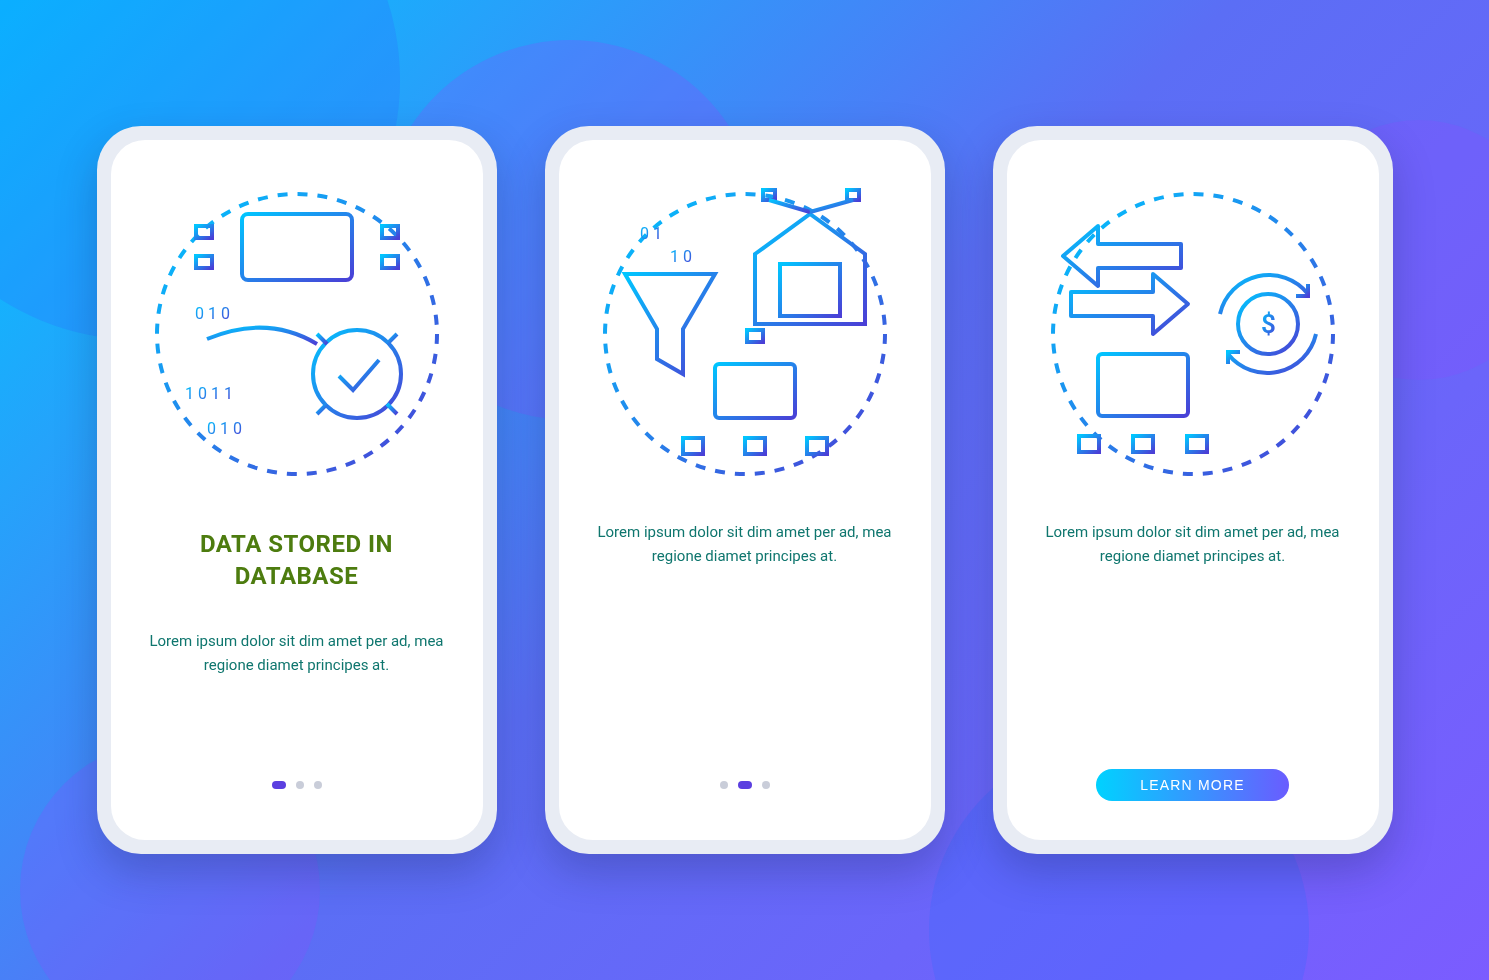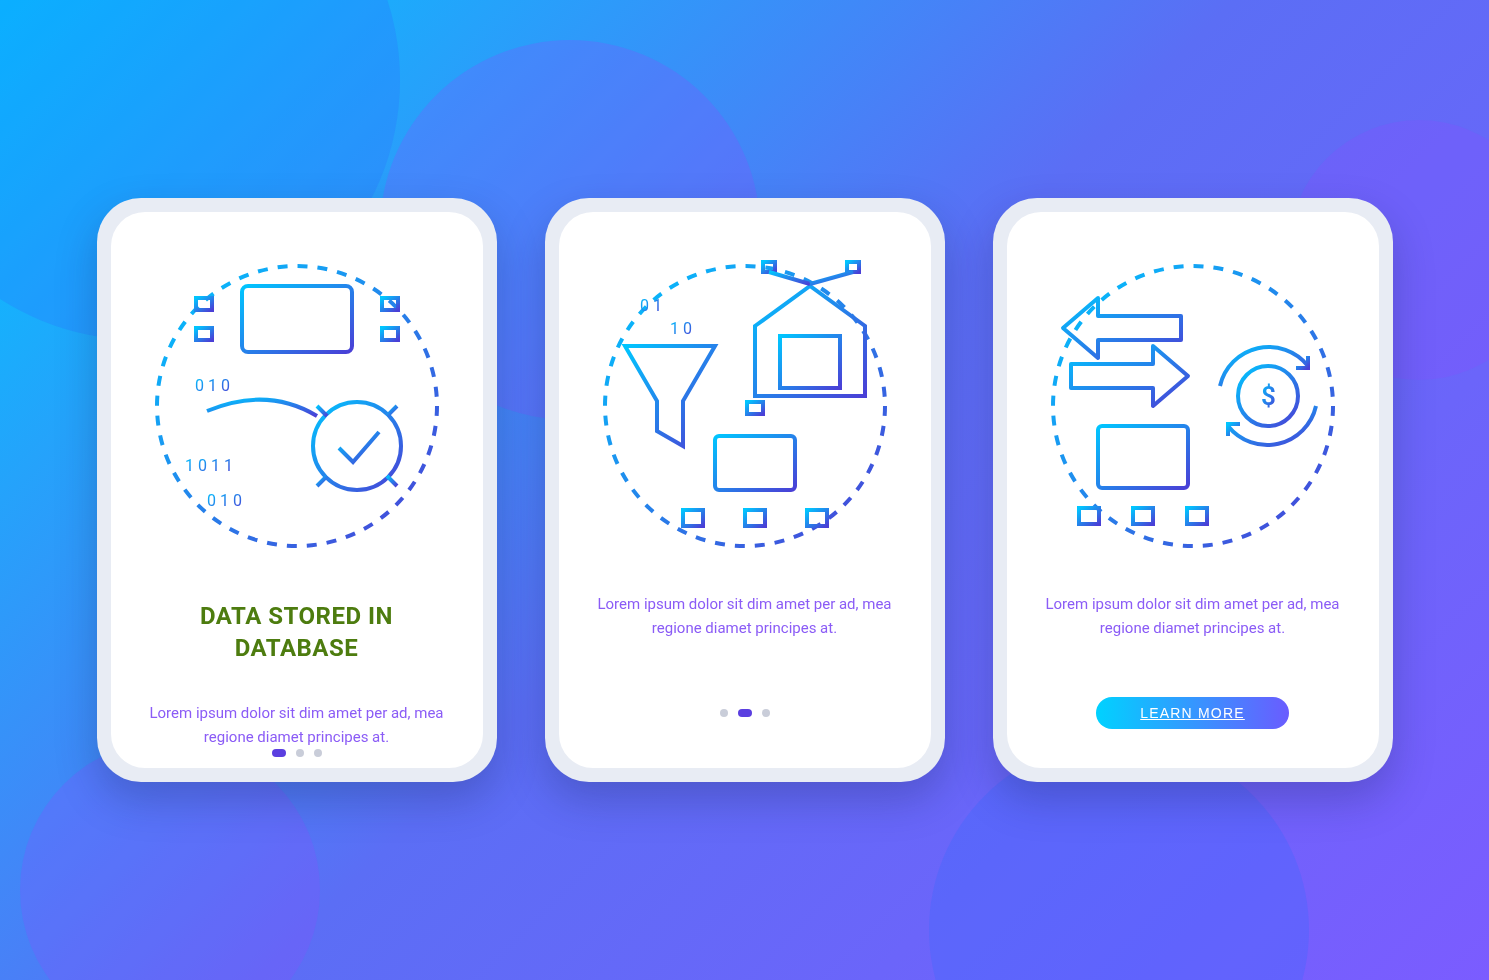--- a/index.html
+++ b/index.html
@@ -27,21 +27,21 @@
   .blob5 { width: 260px; height: 260px; background: #8a4dff; top: 120px; right: -60px; }
 
   .phones {
     display: flex;
     gap: 48px;
     position: relative;
     z-index: 2;
   }
   .phone {
     width: 400px;
-    height: 584px;
+    height: 728px;
     background: #e8ecf4;
     border-radius: 44px;
     padding: 14px;
     box-shadow: 0 18px 40px rgba(20,30,80,0.25);
     display: flex;
   }
   .screen {
     flex: 1;
     background: #ffffff;
     border-radius: 34px;
@@ -63,21 +63,21 @@
     font-weight: 700;
     letter-spacing: 0.5px;
     color: #4d7c0f;
     text-align: center;
     margin-top: 44px;
     line-height: 1.35;
     text-transform: uppercase;
   }
   .body {
     font-size: 15px;
-    color: #8b5cf6;
+    color: #0f766e;
     text-align: center;
     margin-top: 36px;
     line-height: 1.6;
     max-width: 300px;
   }
   .footer {
     margin-top: auto;
     display: flex;
     align-items: center;
     justify-content: center;
@@ -101,21 +101,20 @@
   .cta {
     border: none;
     background: linear-gradient(90deg, #00d2ff 0%, #6a5cff 100%);
     color: #ffffff;
     font-size: 14px;
     letter-spacing: 1.2px;
     padding: 8px 44px;
     border-radius: 999px;
     cursor: pointer;
     text-transform: uppercase;
-    text-decoration: underline;
   }
   svg .grad-stroke { stroke-width: 4; fill: none; }
 </style>
 </head>
 <body>
 
 <div class="bg-blob blob1"></div>
 <div class="bg-blob blob2"></div>
 <div class="bg-blob blob3"></div>
 <div class="bg-blob blob4"></div>

